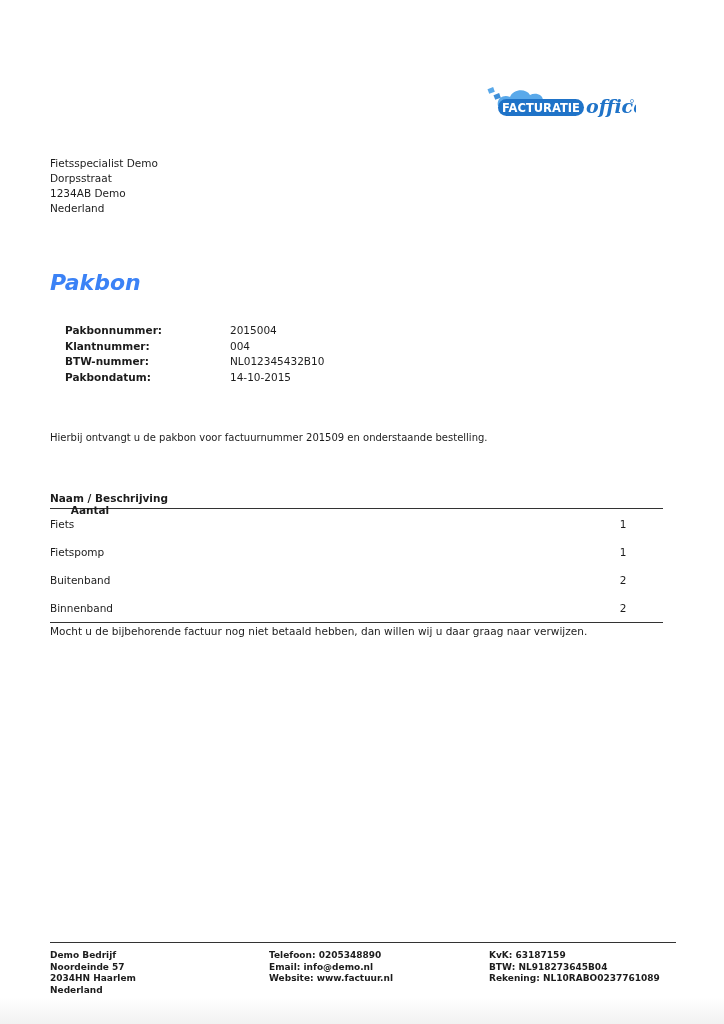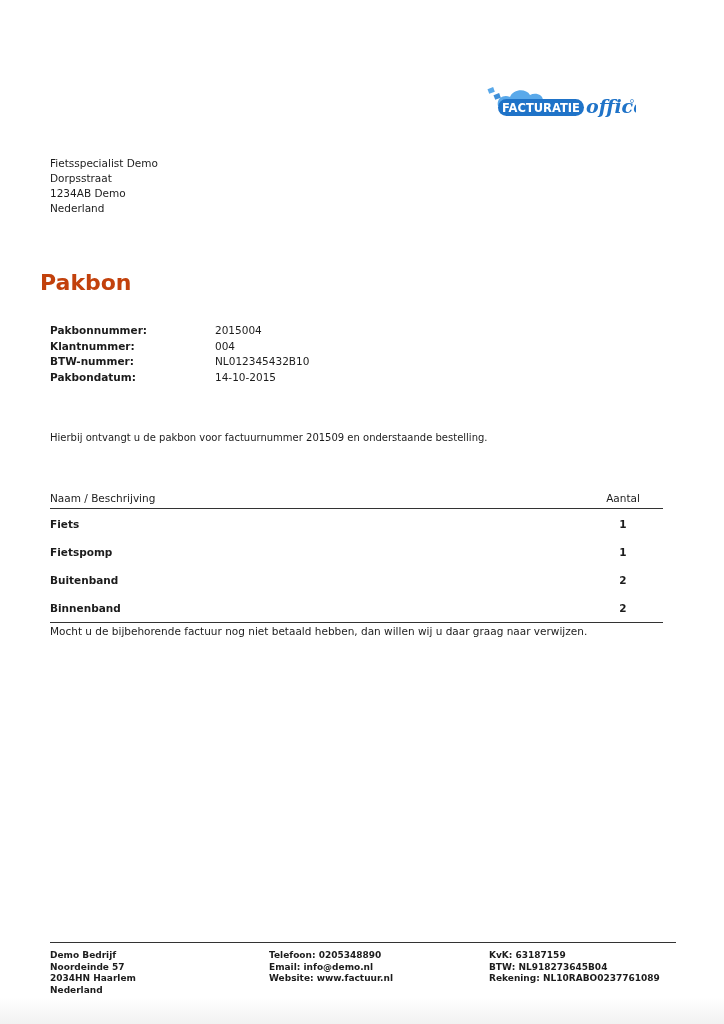--- a/index.html
+++ b/index.html
@@ -13,34 +13,34 @@
       position: absolute; left: 0; right: 0; bottom: 0; height: 26px;
       background: linear-gradient(#ffffff, #f2f2f2);
     }
     
     .logo { position: absolute; left: 486px; top: 84px; width: 150px; height: 34px; }
     .logo svg { display: block; }
 
     .sender { position: absolute; left: 50px; top: 156px; font-size: 10.5px; line-height: 15px; }
     .sender div { white-space: nowrap; }
 
-    .title { position: absolute; left: 40px; top: 270px; font-size: 22px; font-weight: bold; color: #c2410c; }
+    .title { position: absolute; left: 50px; top: 270px; font-size: 22px; font-weight: bold; color: #3b82f6; font-style: italic; }
 
     .meta { position: absolute; left: 50px; top: 323px; font-size: 10.5px; line-height: 15.5px; }
-    .meta-row { display: flex; }
+    .meta-row { display: flex; margin-left: 15px; }
     .meta-label { width: 165px; font-weight: bold; }
     .meta-value { }
 
     .intro { position: absolute; left: 50px; top: 432px; font-size: 10px; }
 
     .table { position: absolute; left: 50px; top: 492px; width: 613px; font-size: 10.5px; }
-    .thead { display: flex; height: 16px; font-weight: normal; border-bottom: 1.5px solid #333; }
+    .thead { display: flex; height: 16px; font-weight: bold; border-bottom: 1.5px solid #333; flex-direction: column; }
     .th-name { flex: 1; }
     .th-qty { width: 80px; text-align: center; }
-    .trow { display: flex; height: 28px; align-items: center; font-weight: bold; }
+    .trow { display: flex; height: 28px; align-items: center; }
     .trow:first-of-type { }
     .td-name { flex: 1; }
     .td-qty { width: 80px; text-align: center; }
     .tbody { padding-top: 1px; border-bottom: 1.5px solid #333; }
 
     .outro { position: absolute; left: 50px; top: 625px; font-size: 10.5px; }
 
     .footer { position: absolute; left: 50px; top: 942px; width: 626px; font-size: 9px; line-height: 11.5px; }
     .footer-line { border-top: 1.5px solid #333; }
     .footer-cols { display: flex; padding-top: 7px; font-weight: bold; }

